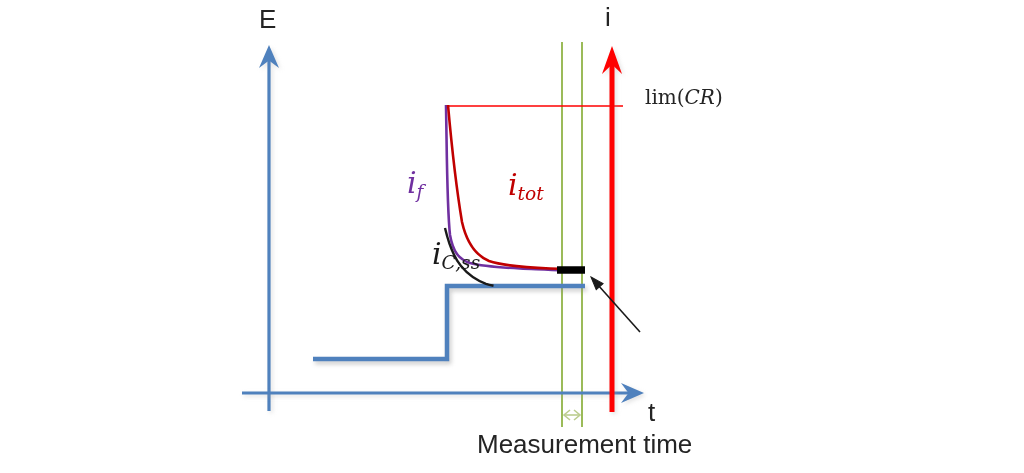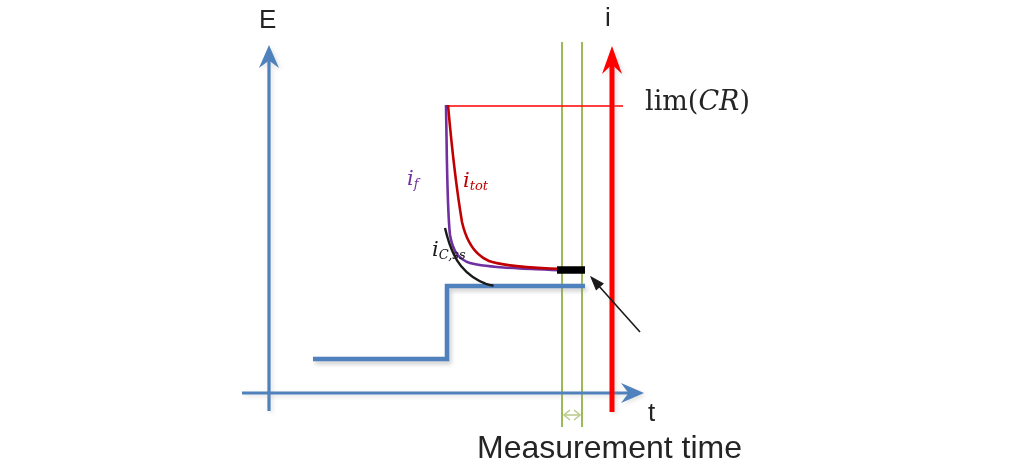--- a/index.html
+++ b/index.html
@@ -22,29 +22,29 @@
   .math{
     font-family:"DejaVu Serif", serif;
     font-style:italic;
   }
   .math sub{
     font-size:0.62em;
     font-style:italic;
     line-height:0;
     vertical-align:-0.25em;
   }
-  .lim-label{font-family:"DejaVu Serif", serif;font-size:27px;font-style:normal;}
+  .lim-label{font-family:"DejaVu Serif", serif;font-size:20px;font-style:normal;}
   .lim-label .var{font-style:italic;}
-  .curve-label{font-size:21px;}
+  .curve-label{font-size:30px;}
   .if-label{color:var(--curve-purple);}
-  .itot-label{color:var(--curve-red);}
+  .itot-label{color:var(--curve-red);margin-left:45px;}
   .icss-label{color:var(--curve-black);}
   .measured-label{font-size:24px;}
   .measured-label .math{font-size:25px;}
-  .mtime-label{font-size:32px;}
+  .mtime-label{font-size:26px;}
   .shadowed{filter:drop-shadow(2px 3px 2px rgba(130,130,130,0.40));}
   .softshadow{filter:drop-shadow(2px 2px 2px rgba(160,160,160,0.30));}
 </style>
 </head>
 <body>
 
 <div class="stage">
 
   <svg width="1024" height="473" viewBox="0 0 1024 473">
 

